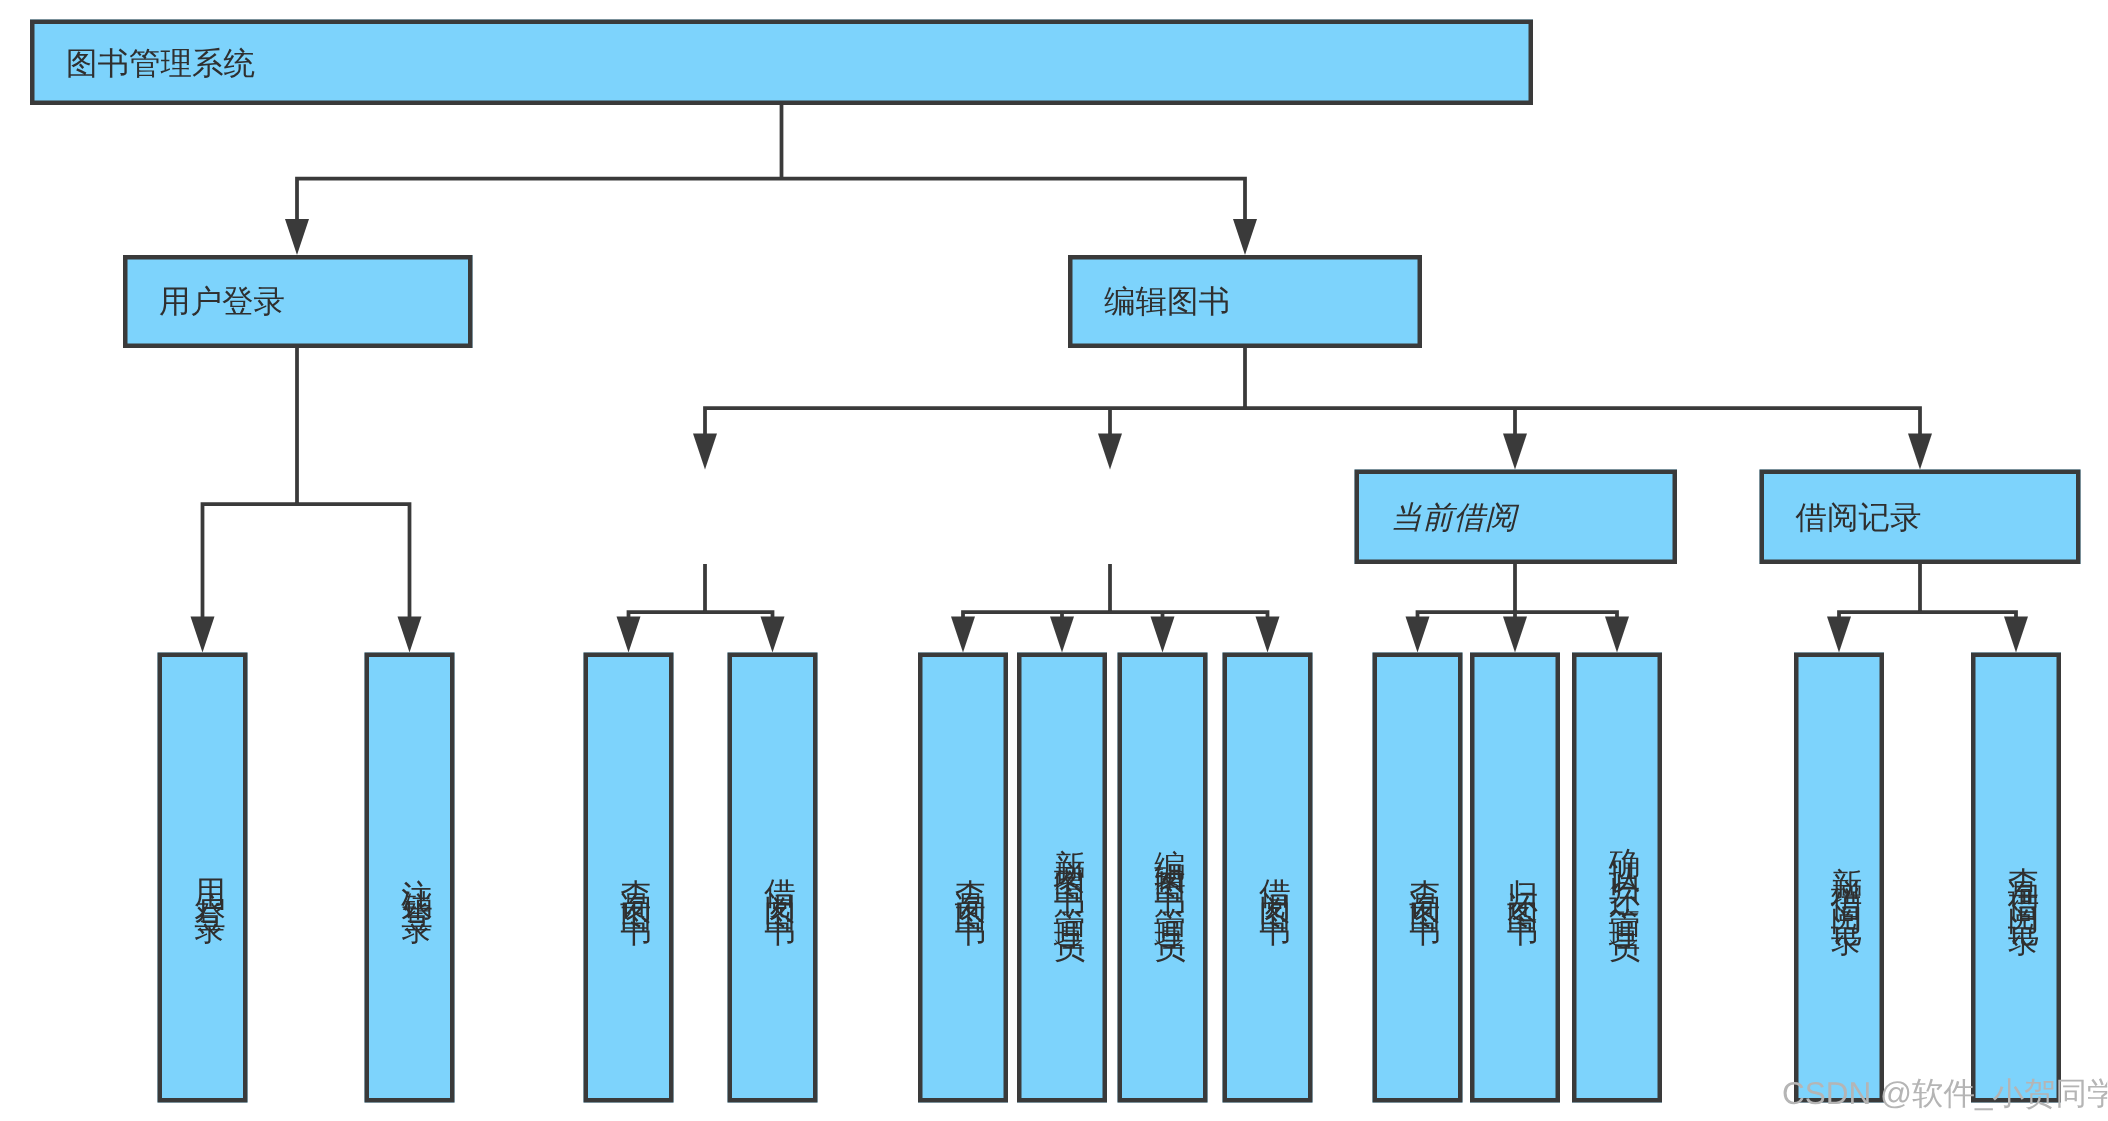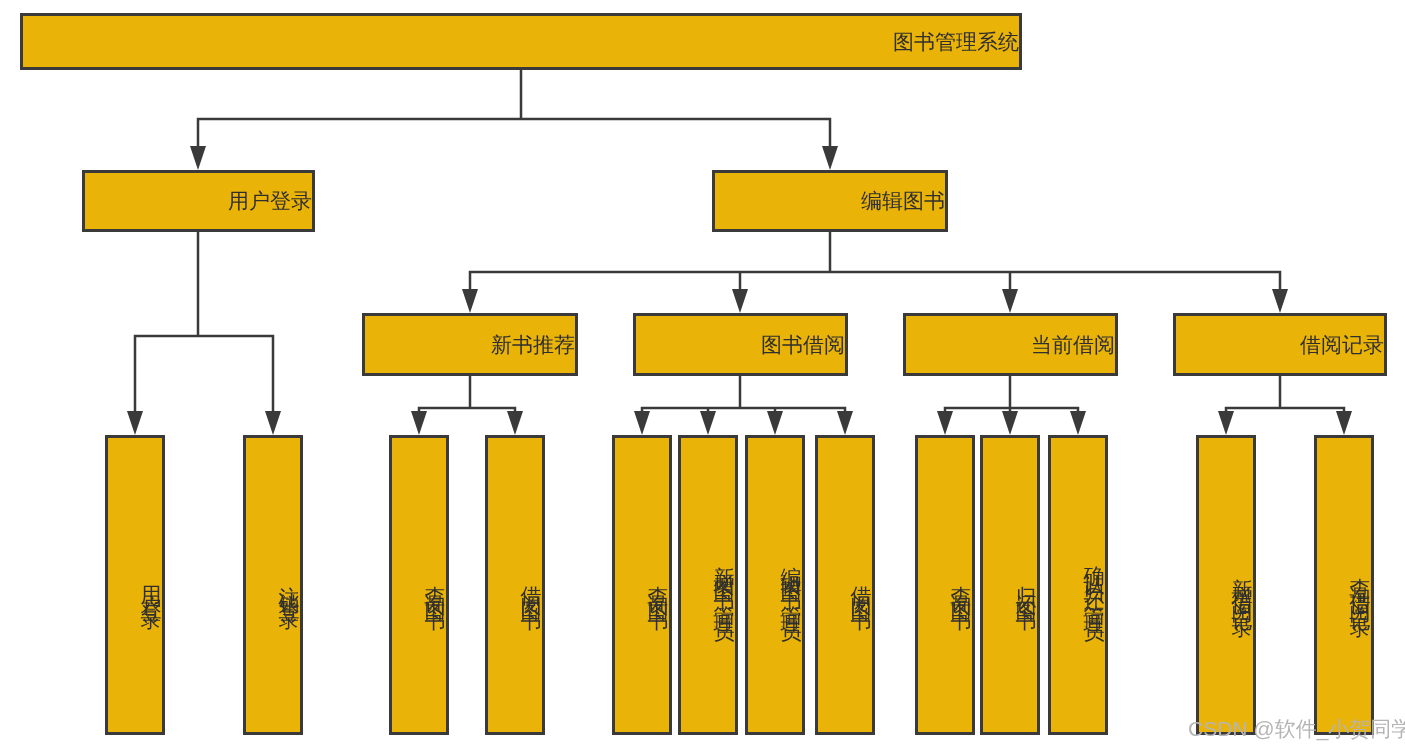--- a/index.html
+++ b/index.html
@@ -17,45 +17,45 @@
   }
   .wires {
     position: absolute;
     left: 0; top: 0;
     width: 1405px; height: 747px;
   }
   .node {
     position: absolute;
     box-sizing: border-box;
     border: 3px solid #3a3a3a;
-    background: #eab308;
+    background: #7dd3fc;
     display: flex;
     align-items: center;
-    justify-content: flex-end;
+    justify-content: flex-start;
     color: #2f2f2f;
     font-size: 21px;
     z-index: 2;
     padding-left: 21px;
   }
   .node .label { white-space: nowrap; }
   .leaf { top: 435px; width: 60px; height: 300px; }
   .leaf .label {
     writing-mode: vertical-rl;
     text-orientation: mixed;
     letter-spacing: 8px;
     line-height: 1;
     white-space: nowrap;
   }
   
   .n-root { left: 20px;  top: 13px;  width: 1002px; height: 57px; }
   .n-l2a  { left: 82px;  top: 170px; width: 233px;  height: 62px; }
   .n-l2b  { left: 712px; top: 170px; width: 236px;  height: 62px; }
   .n-l3a  { left: 362px; top: 313px; width: 216px;  height: 63px; }
   .n-l3b  { left: 633px; top: 313px; width: 215px;  height: 63px; }
-  .n-l3c  { left: 903px; top: 313px; width: 215px;  height: 63px; }
+  .n-l3c  { left: 903px; top: 313px; width: 215px;  height: 63px; font-style: italic; }
   .n-l3d  { left: 1173px;top: 313px; width: 214px;  height: 63px; }
   .n-g1a { left: 105px; }  .n-g1b { left: 243px; }
   .n-g2a { left: 389px; }  .n-g2b { left: 485px; }
   .n-g3a { left: 612px; }  .n-g3b { left: 678px; }
   .n-g3c { left: 745px; }  .n-g3d { left: 815px; }
   .n-g4a { left: 915px; }  .n-g4b { left: 980px; }  .n-g4c { left: 1048px; }
   .n-g5a { left: 1196px; } .n-g5b { left: 1314px; }
   .watermark {
     position: absolute;
     left: 1188px;
@@ -118,26 +118,20 @@
     <span class="label">图书管理系统</span>
   </div>
 
   <div class="node n-l2a">
     <span class="label">用户登录</span>
   </div>
   <div class="node n-l2b">
     <span class="label">编辑图书</span>
   </div>
 
-  <div class="node n-l3a">
-    <span class="label">新书推荐</span>
-  </div>
-  <div class="node n-l3b">
-    <span class="label">图书借阅</span>
-  </div>
   <div class="node n-l3c">
     <span class="label">当前借阅</span>
   </div>
   <div class="node n-l3d">
     <span class="label">借阅记录</span>
   </div>
 
   <div class="node leaf n-g1a">
     <span class="label">用户登录</span>
   </div>

